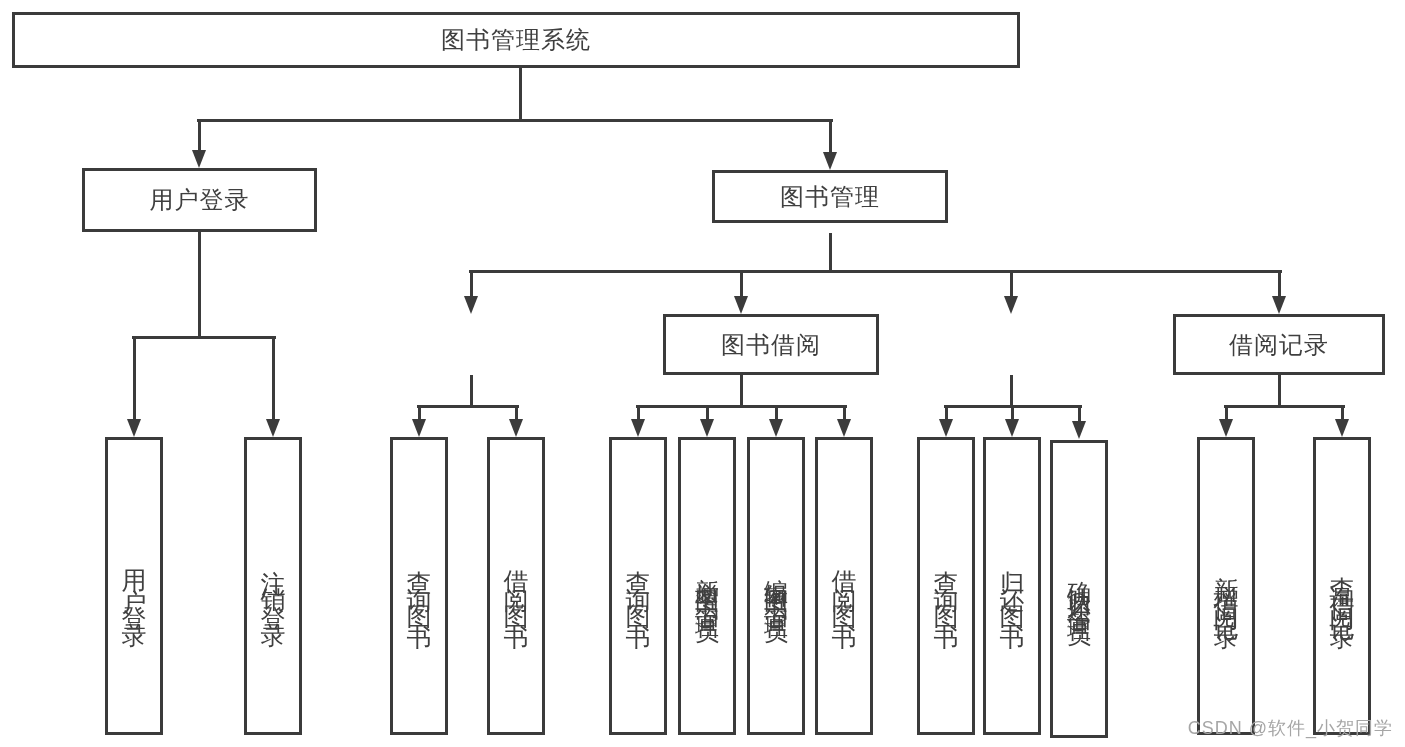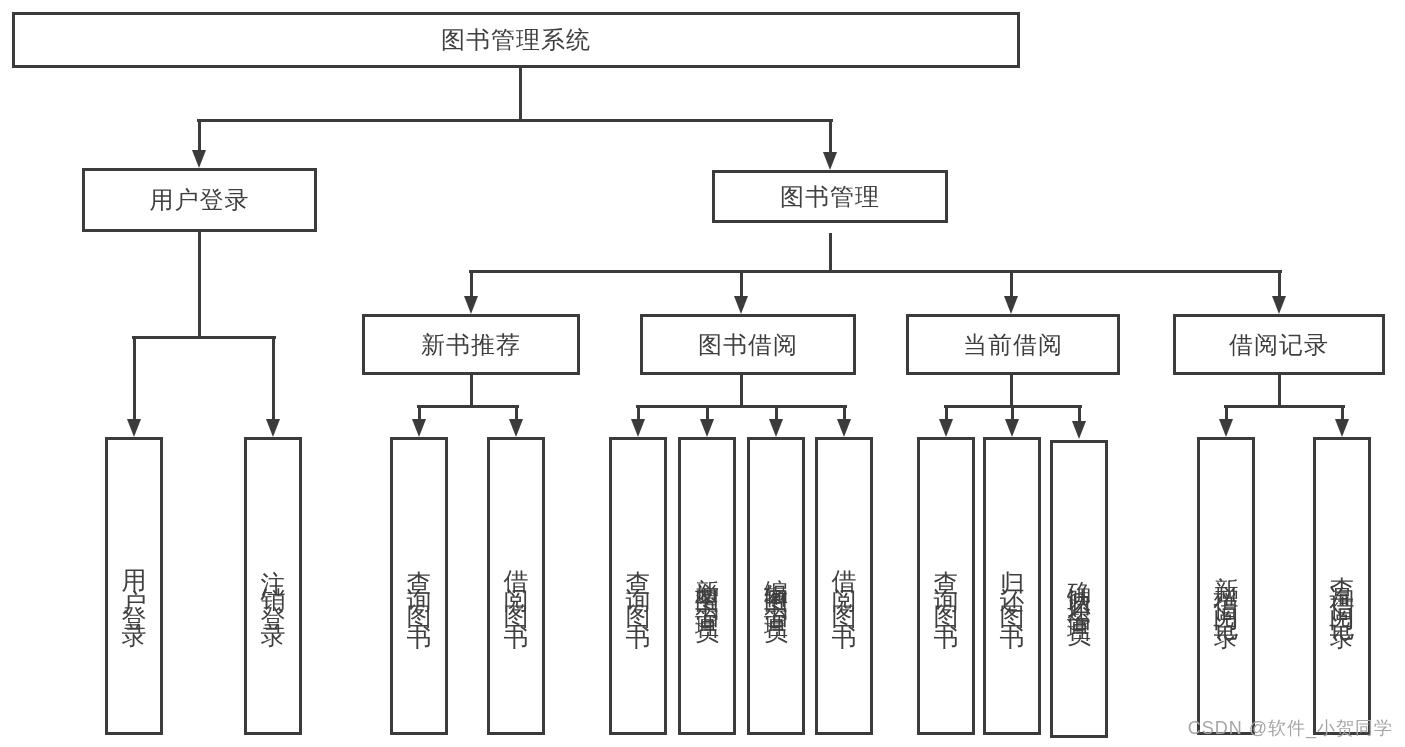--- a/index.html
+++ b/index.html
@@ -92,28 +92,22 @@
   <div class="hline" style="left:469px;top:270px;width:813px"></div>
   <div class="vline" style="left:470px;top:270px;height:28px"></div>
   <div class="arr" style="left:464px;top:296px"></div>
   <div class="vline" style="left:740px;top:270px;height:28px"></div>
   <div class="arr" style="left:734px;top:296px"></div>
   <div class="vline" style="left:1010px;top:270px;height:28px"></div>
   <div class="arr" style="left:1004px;top:296px"></div>
   <div class="vline" style="left:1278px;top:270px;height:28px"></div>
   <div class="arr" style="left:1272px;top:296px"></div>
 
-  <div class="hbox" style="left:362px;top:314px;width:218px;height:61px">
-    <span>新书推荐</span>
-  </div>
-  <div class="hbox" style="left:640px;top:314px;width:216px;height:61px">
+  <div class="hbox" style="left:663px;top:314px;width:216px;height:61px">
     <span>图书借阅</span>
-  </div>
-  <div class="hbox" style="left:906px;top:314px;width:214px;height:61px">
-    <span>当前借阅</span>
   </div>
   <div class="hbox" style="left:1173px;top:314px;width:212px;height:61px">
     <span>借阅记录</span>
   </div>
 
   <div class="vline" style="left:470px;top:375px;height:33px"></div>
   <div class="hline" style="left:417px;top:405px;width:102px"></div>
   <div class="vline" style="left:418px;top:405px;height:16px"></div>
   <div class="arr" style="left:412px;top:419px"></div>
   <div class="vline" style="left:515px;top:405px;height:16px"></div>

